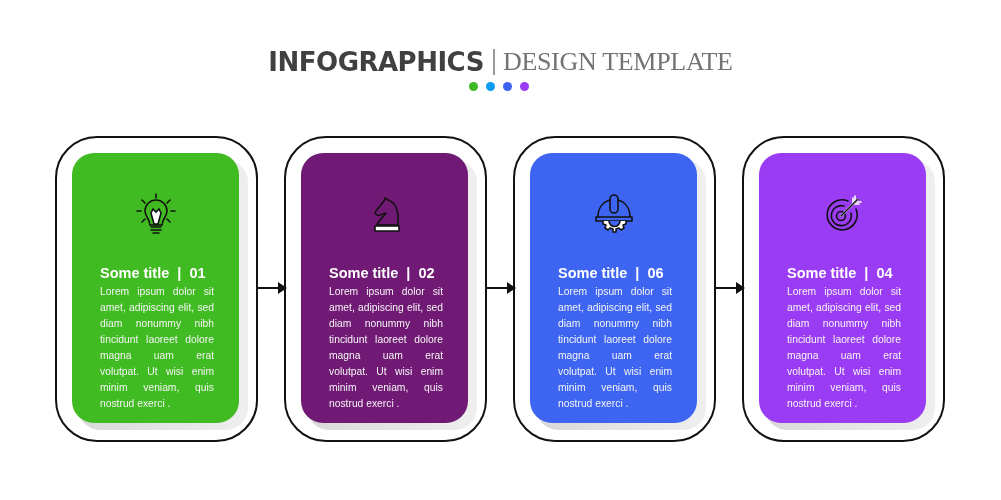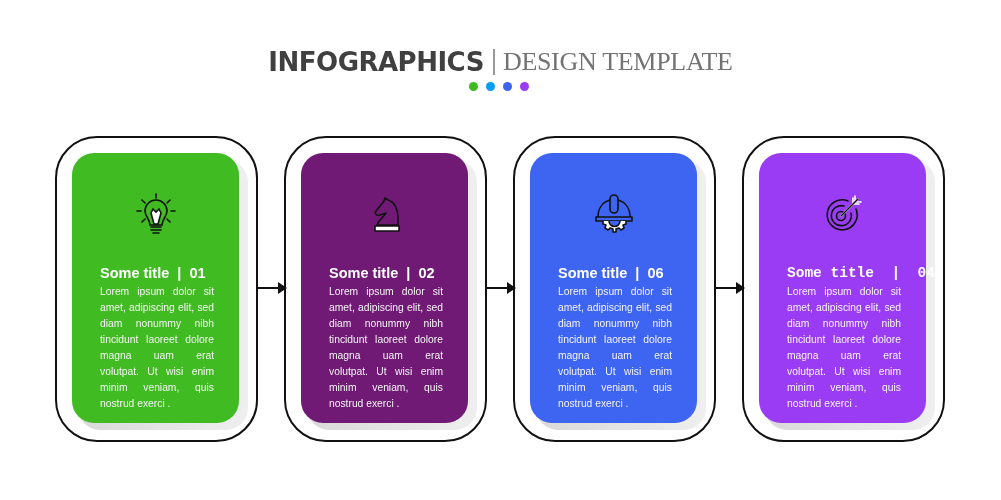--- a/index.html
+++ b/index.html
@@ -148,15 +148,15 @@
   <div class="icon">
     <svg viewBox="0 0 46 46" fill="none" stroke="#111" stroke-width="1.6" stroke-linecap="round">
       <path d="M36 18 A15 15 0 1 1 28 10"></path>
       <path d="M31 22 A10 10 0 1 1 24 15"></path>
       <circle cx="21" cy="25" r="4.5"></circle>
       <line x1="21" y1="25" x2="38" y2="8" stroke="#fff" stroke-width="2"></line>
       <path d="M35 5 L35 11 L41 11 M33 7 L33 13 L39 13" stroke="#fff" stroke-width="1.6"></path>
       <line x1="21" y1="25" x2="38" y2="8"></line>
     </svg>
   </div>
-  <div class="title" style="white-space: pre; font-family: Liberation Mono, monospace;">Some title  |  04</div>
+  <div class="title" style="white-space: pre;">Some title  |  04</div>
   <div class="body">Lorem ipsum dolor sit amet, adipiscing elit, sed diam nonummy nibh tincidunt laoreet dolore magna uam erat volutpat. Ut wisi enim minim veniam, quis nostrud exerci .</div>
 </div>
 
 </body></html>

